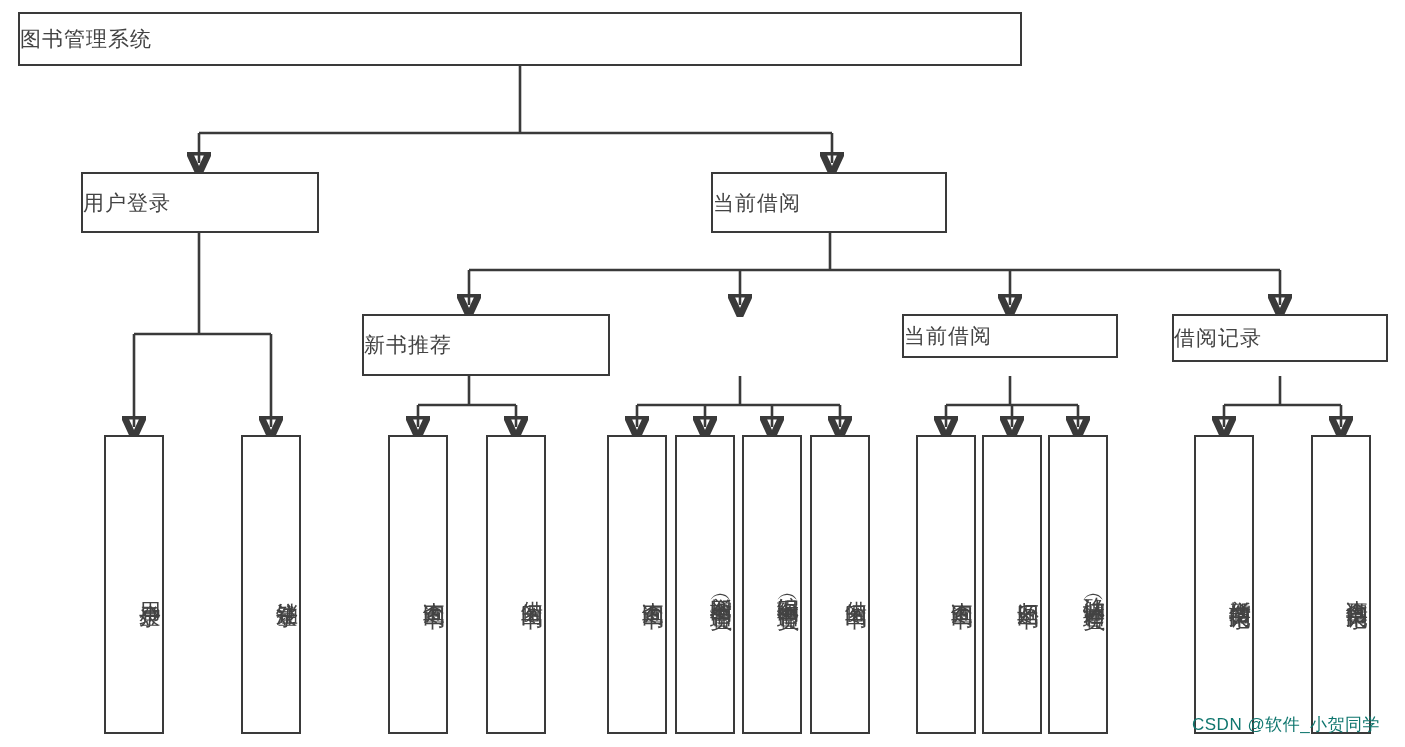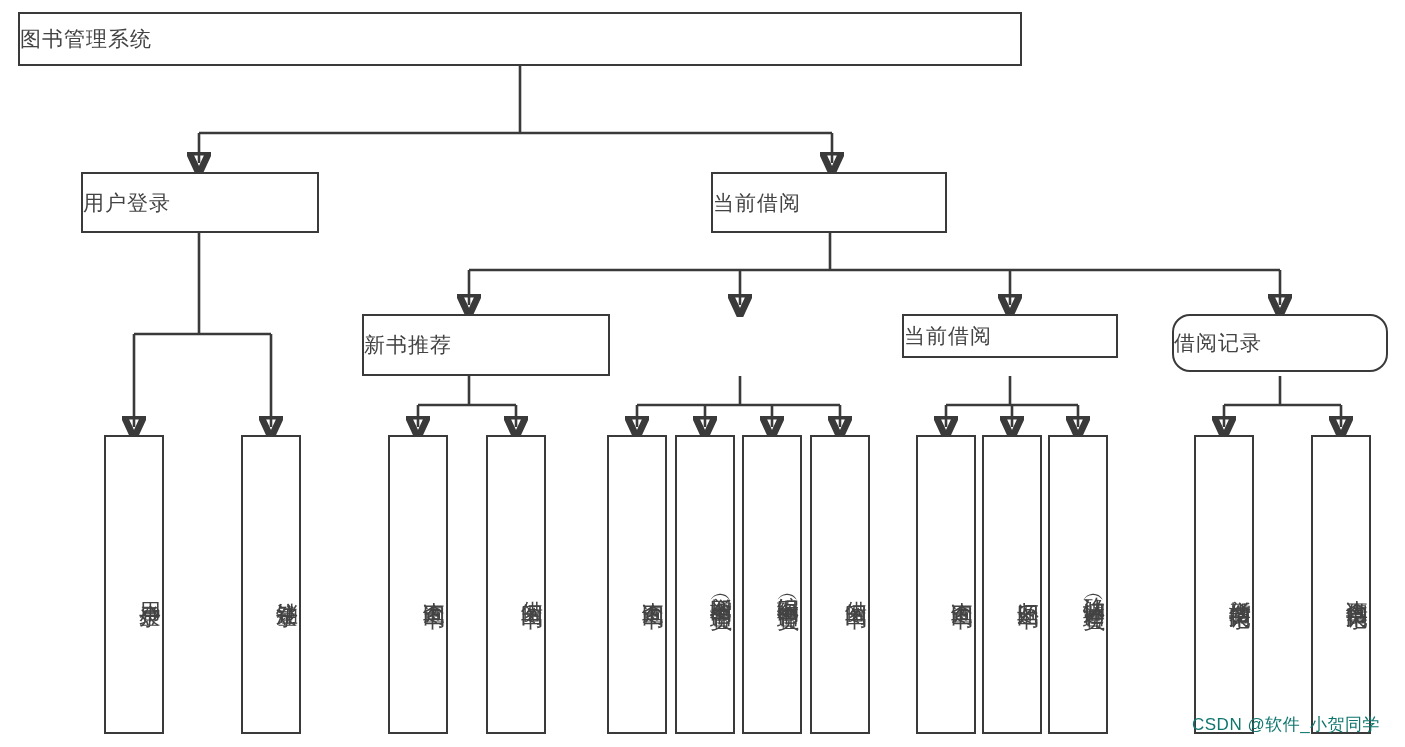--- a/index.html
+++ b/index.html
@@ -134,21 +134,21 @@
   <div class="node horiz" style="left:711px;top:172px;width:236px;height:61px;">
     <span class="label">当前借阅</span>
   </div>
 
   <div class="node horiz" style="left:362px;top:314px;width:248px;height:62px;">
     <span class="label">新书推荐</span>
   </div>
   <div class="node horiz" style="left:902px;top:314px;width:216px;height:44px;">
     <span class="label">当前借阅</span>
   </div>
-  <div class="node horiz" style="left:1172px;top:314px;width:216px;height:58px;border-radius:18px;">
+  <div class="node horiz" style="left:1172px;top:314px;width:216px;height:48px;">
     <span class="label">借阅记录</span>
   </div>
 
   <div class="node vert" style="left:104px;top:435px;width:60px;height:299px;">
     <span class="label">用户登录</span>
   </div>
   <div class="node vert" style="left:241px;top:435px;width:60px;height:299px;">
     <span class="label">注销登录</span>
   </div>
 

